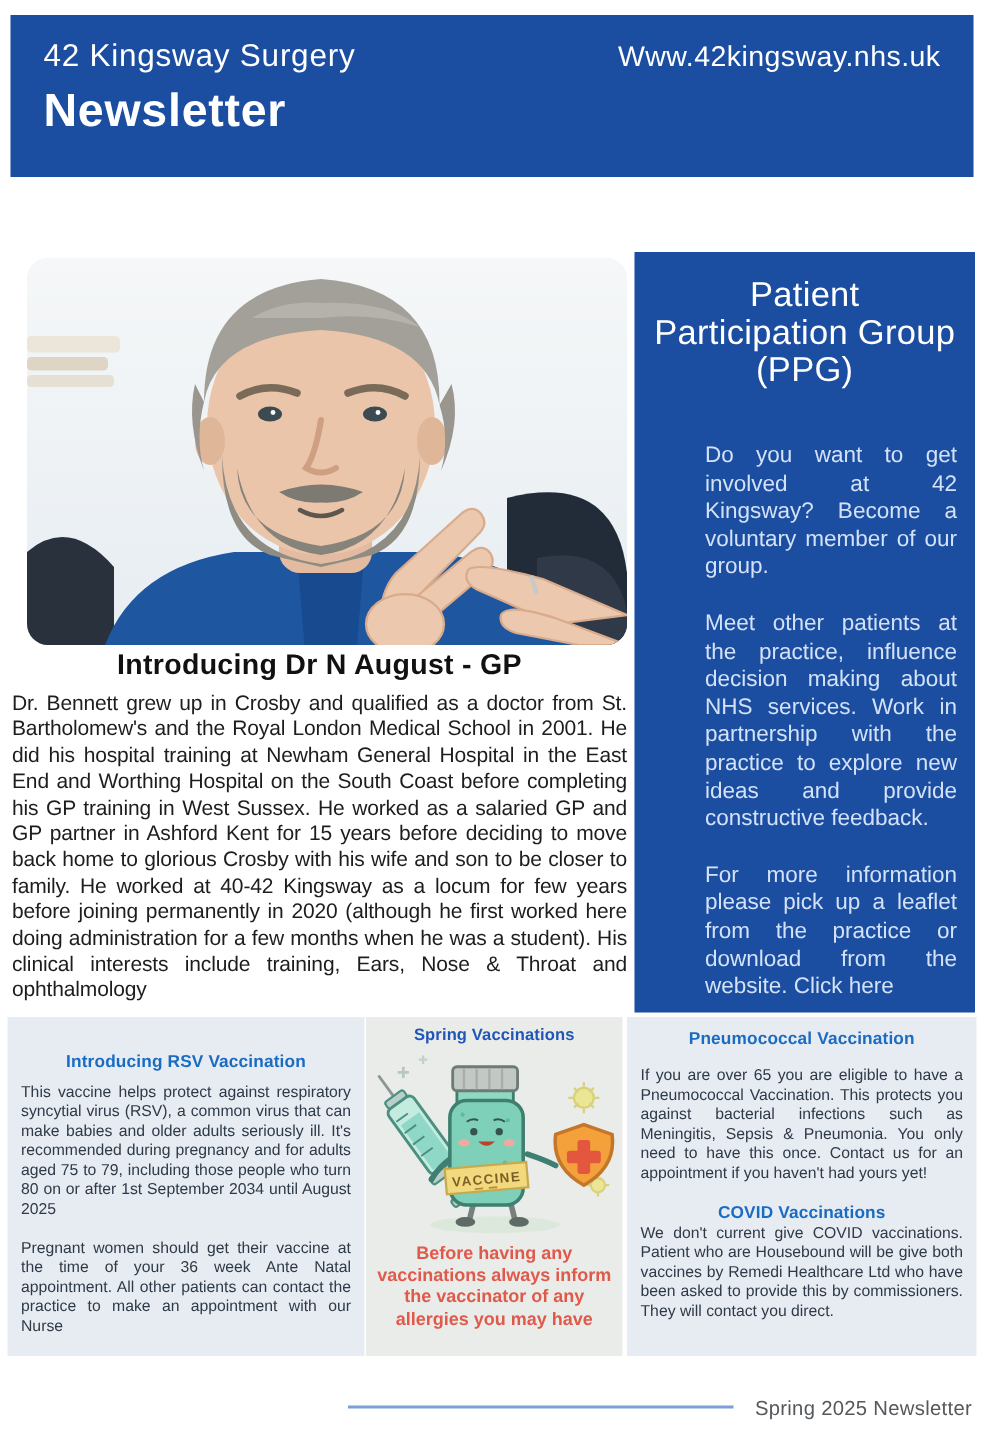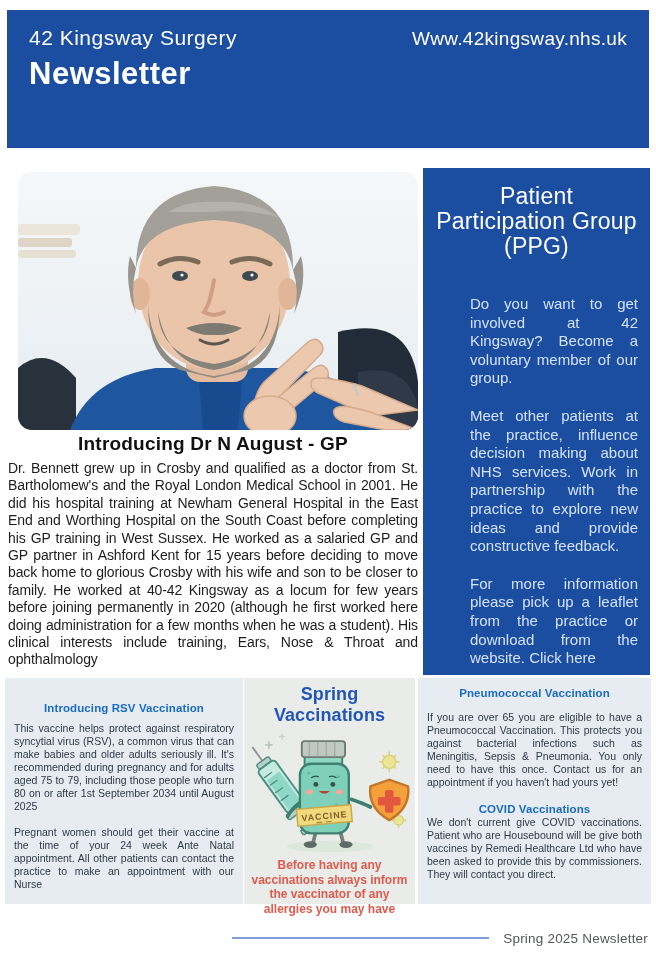--- a/index.html
+++ b/index.html
@@ -1,21 +1,21 @@
 <!DOCTYPE html>
 <html><head>
 <meta charset="utf-8">
 <style>
   * { margin:0; padding:0; box-sizing:border-box; }
   html,body { background:#ffffff; }
   body { font-family:"Liberation Sans", sans-serif; }
   .page { position:relative; width:656px; height:953px; background:#fff; overflow:hidden; }
 
   
-  .header { position:absolute; left:7px; top:10px; width:642px; height:138px;
+  .header { position:absolute; left:7px; top:10px; width:642px; height:108px;
             background:#1b4da0; color:#fff; padding:16px 22px 0 22px; }
   .header-top { display:flex; justify-content:space-between; align-items:baseline; }
   .practice-name { font-size:21px; font-weight:400; letter-spacing:.5px; }
   .website { font-size:19px; font-weight:400; letter-spacing:.3px; }
   .newsletter-title { font-size:31px; font-weight:800; letter-spacing:.5px; margin-top:6px; }
 
   
   .photo { position:absolute; left:18px; top:172px; width:400px; height:258px;
            border-radius:14px; overflow:hidden; background:#eef2f5; }
   .photo svg { display:block; }
@@ -41,21 +41,21 @@
   .panel { height:100%; }
   .panel-left  { width:238px; background:#e7ebf2; padding:24px 9px; }
   .panel-mid   { width:171px; background:#e9ece9; padding:4px 4px; margin-left:1px; }
   .panel-right { width:233px; background:#e7ebf2; padding:9px 9px; margin-left:3px; }
 
   .panel h3 { text-align:center; font-weight:700; color:#1a6cc2; font-size:11.5px; letter-spacing:.1px; }
   .panel-left h3 { margin-bottom:8px; }
   .panel p.body { font-size:10.5px; line-height:13px; text-align:justify; color:#2e3a47; }
   .panel-left p.body + p.body { margin-top:13px; }
 
-  .panel-mid h3.spring { font-size:18px; color:#2156b8; margin-top:2px; }
+  .panel-mid h3.spring { font-size:11px; color:#2156b8; margin-top:2px; }
   .vaccine-illustration { display:block; margin:2px auto 0 auto; }
   .warning { color:#e05a4c; font-weight:700; font-size:12px; line-height:14.5px;
              text-align:center; margin-top:4px; padding:0 2px; }
 
   .panel-right h3 { margin-bottom:12px; }
   .panel-right h3.covid { margin-top:14px; margin-bottom:1px; }
 
   
   .footer { position:absolute; left:232px; right:8px; top:928px; height:20px;
             display:flex; align-items:center; }
@@ -149,21 +149,21 @@
     <p>Meet other patients at the practice, influence decision making about NHS services. Work in partnership with the practice to explore new ideas and provide constructive feedback.</p>
     <p><span>For more information please pick up a leaflet from the practice or download from the website.  </span><span class="link">Click here</span></p>
     <div class="continued">continued on page 2</div>
   </div>
 
   <div class="bottom-row">
 
     <div class="panel panel-left">
       <h3>Introducing RSV Vaccination</h3>
       <p class="body">This vaccine helps protect against respiratory syncytial virus (RSV), a common virus that can make babies and older adults seriously ill.  It's recommended during pregnancy and for adults aged 75 to 79, including those people who turn 80 on or after 1st September 2034 until August 2025</p>
-      <p class="body">Pregnant women should get their vaccine at the time of your 24 week Ante Natal appointment.  All other patients can contact the practice to make an appointment with our Nurse</p>
+      <p class="body">Pregnant women should get their vaccine at the time of your 36 week Ante Natal appointment.  All other patients can contact the practice to make an appointment with our Nurse</p>
     </div>
 
     <div class="panel panel-mid">
       <h3 class="spring">Spring Vaccinations</h3>
       <svg class="vaccine-illustration" width="160" height="126" viewBox="0 0 170 134">
 
         <ellipse cx="85" cy="126" rx="46" ry="6" fill="#dde8dd"></ellipse>
 
         <path d="M20,14 l0,8 M16,18 l8,0" stroke="#b9c6c2" stroke-width="2"></path>
         <path d="M34,6 l0,6 M31,9 l6,0" stroke="#c5d0cc" stroke-width="1.6"></path>

